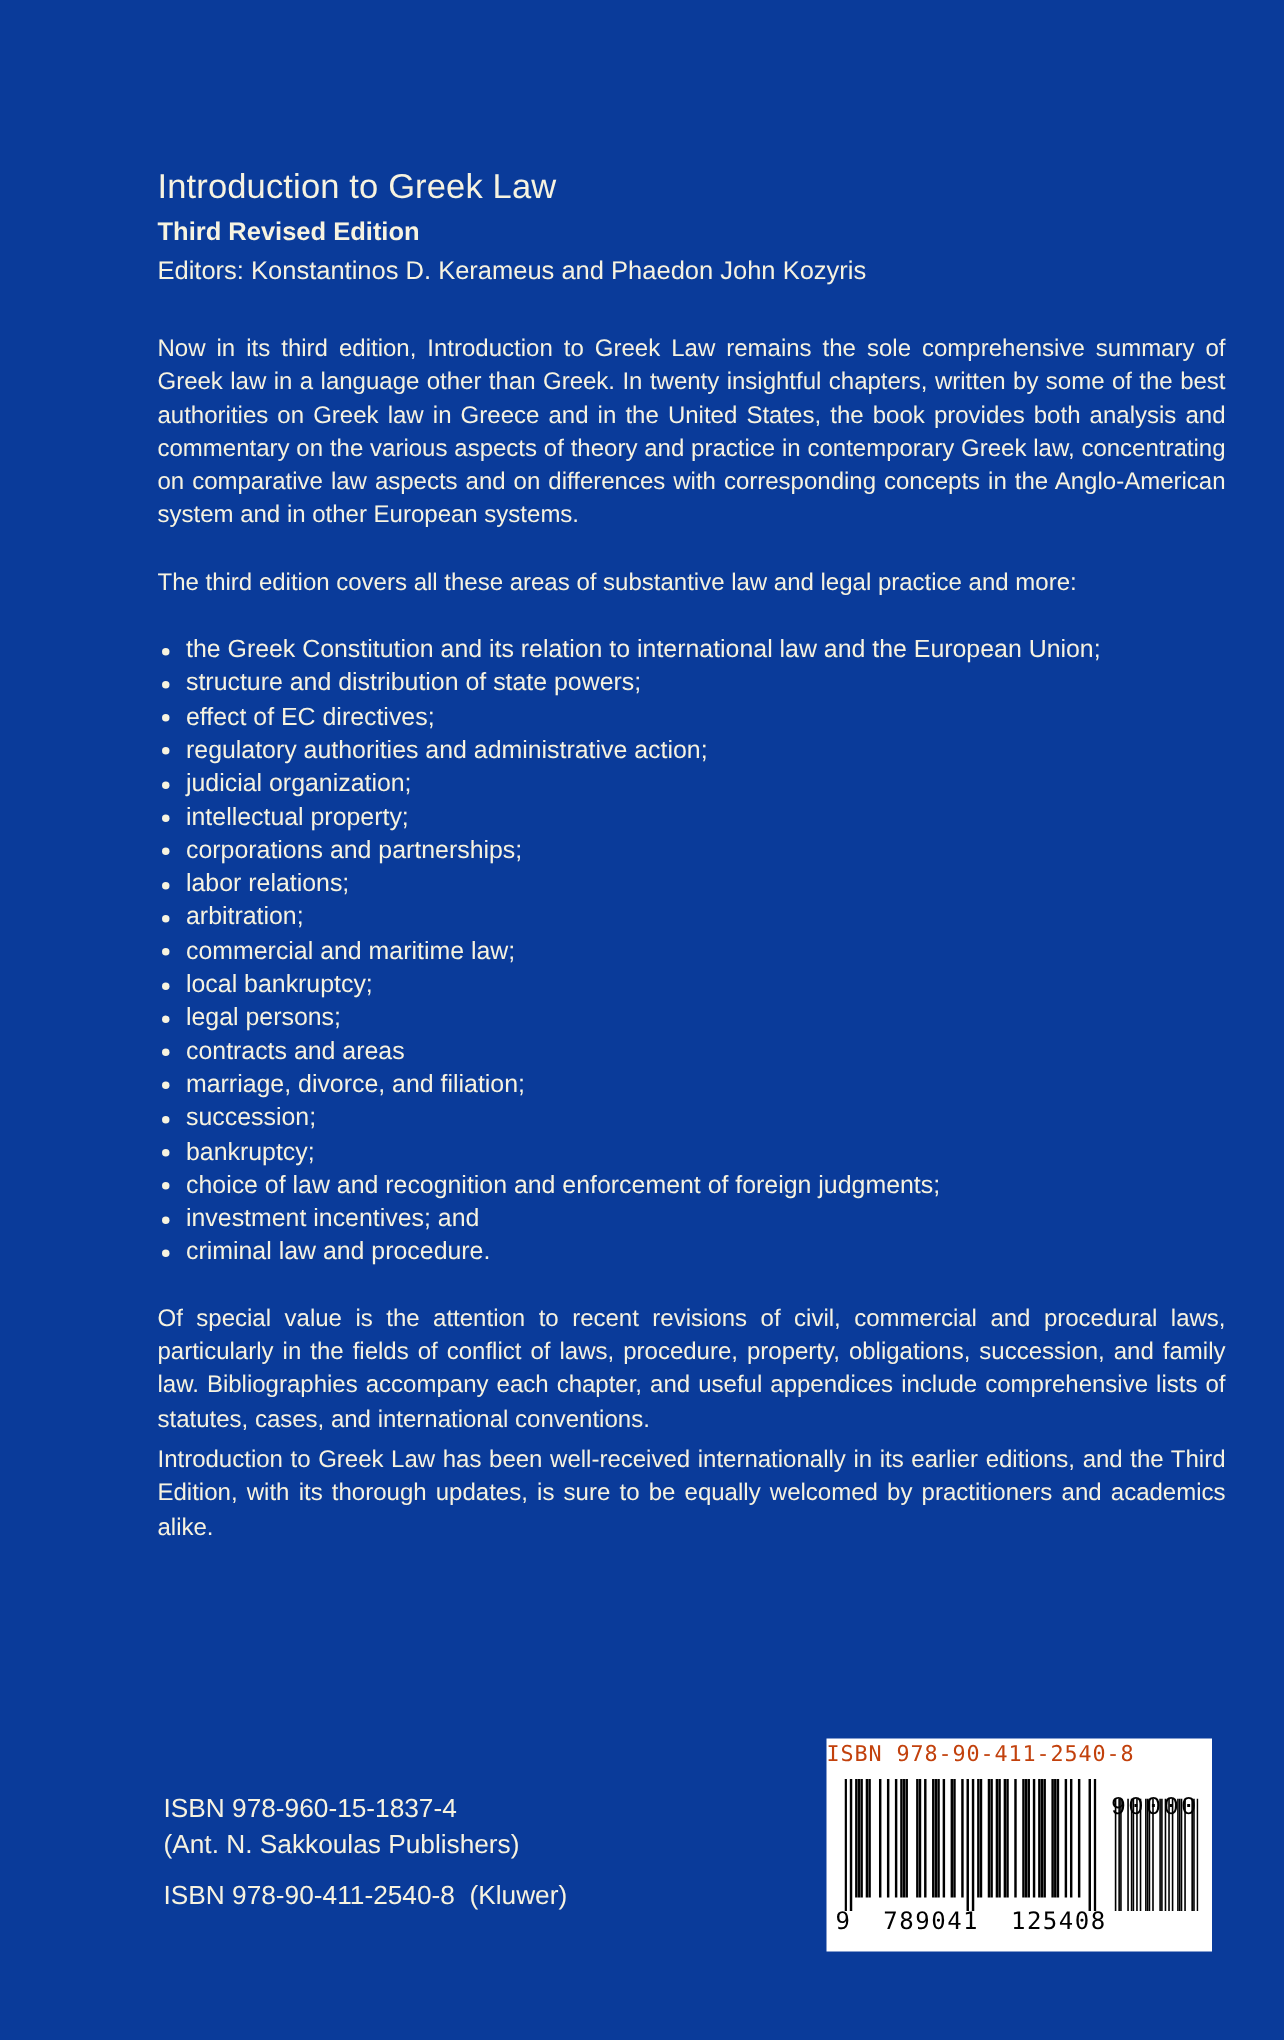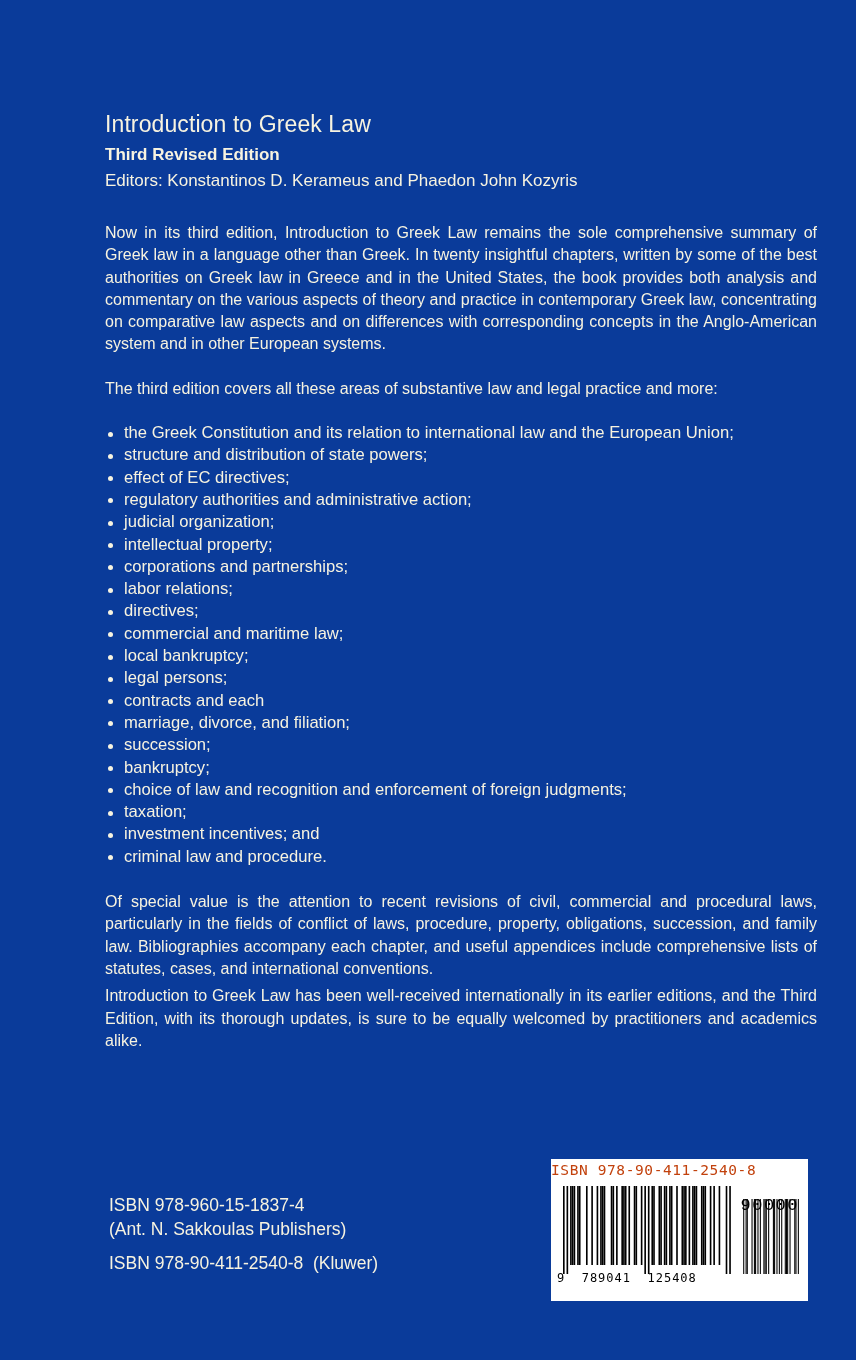--- a/index.html
+++ b/index.html
@@ -147,21 +147,21 @@
     top: 40px;
     width: 57px;
     height: 75px;
   }
   .bc-digits {
     position: absolute;
     left: 6px;
     top: 112px;
     width: 182px;
     height: 25px;
-    font-size: 12px;
+    font-size: 16px;
     letter-spacing: 1px;
     color: #000;
     font-family: "DejaVu Sans Mono", monospace;
     white-space: pre;
   }
 </style>
 </head>
 <body>
 
 <div class="cover">
@@ -204,57 +204,53 @@
       <li>
           <span class="dot"></span>
           <span class="txt">corporations and partnerships;</span>
         </li>
       <li>
           <span class="dot"></span>
           <span class="txt">labor relations;</span>
         </li>
       <li>
           <span class="dot"></span>
-          <span class="txt">directives;</span>
+          <span class="txt">arbitration;</span>
         </li>
       <li>
           <span class="dot"></span>
           <span class="txt">commercial and maritime law;</span>
         </li>
       <li>
           <span class="dot"></span>
           <span class="txt">local bankruptcy;</span>
         </li>
       <li>
           <span class="dot"></span>
           <span class="txt">legal persons;</span>
         </li>
       <li>
           <span class="dot"></span>
-          <span class="txt">contracts and each</span>
+          <span class="txt">contracts and areas</span>
         </li>
       <li>
           <span class="dot"></span>
           <span class="txt">marriage, divorce, and filiation;</span>
         </li>
       <li>
           <span class="dot"></span>
           <span class="txt">succession;</span>
         </li>
       <li>
           <span class="dot"></span>
           <span class="txt">bankruptcy;</span>
         </li>
       <li>
           <span class="dot"></span>
           <span class="txt">choice of law and recognition and enforcement of foreign judgments;</span>
-        </li>
-      <li>
-          <span class="dot"></span>
-          <span class="txt">taxation;</span>
         </li>
       <li>
           <span class="dot"></span>
           <span class="txt">investment incentives; and</span>
         </li>
       <li>
           <span class="dot"></span>
           <span class="txt">criminal law and procedure.</span>
         </li>
     </ul>

